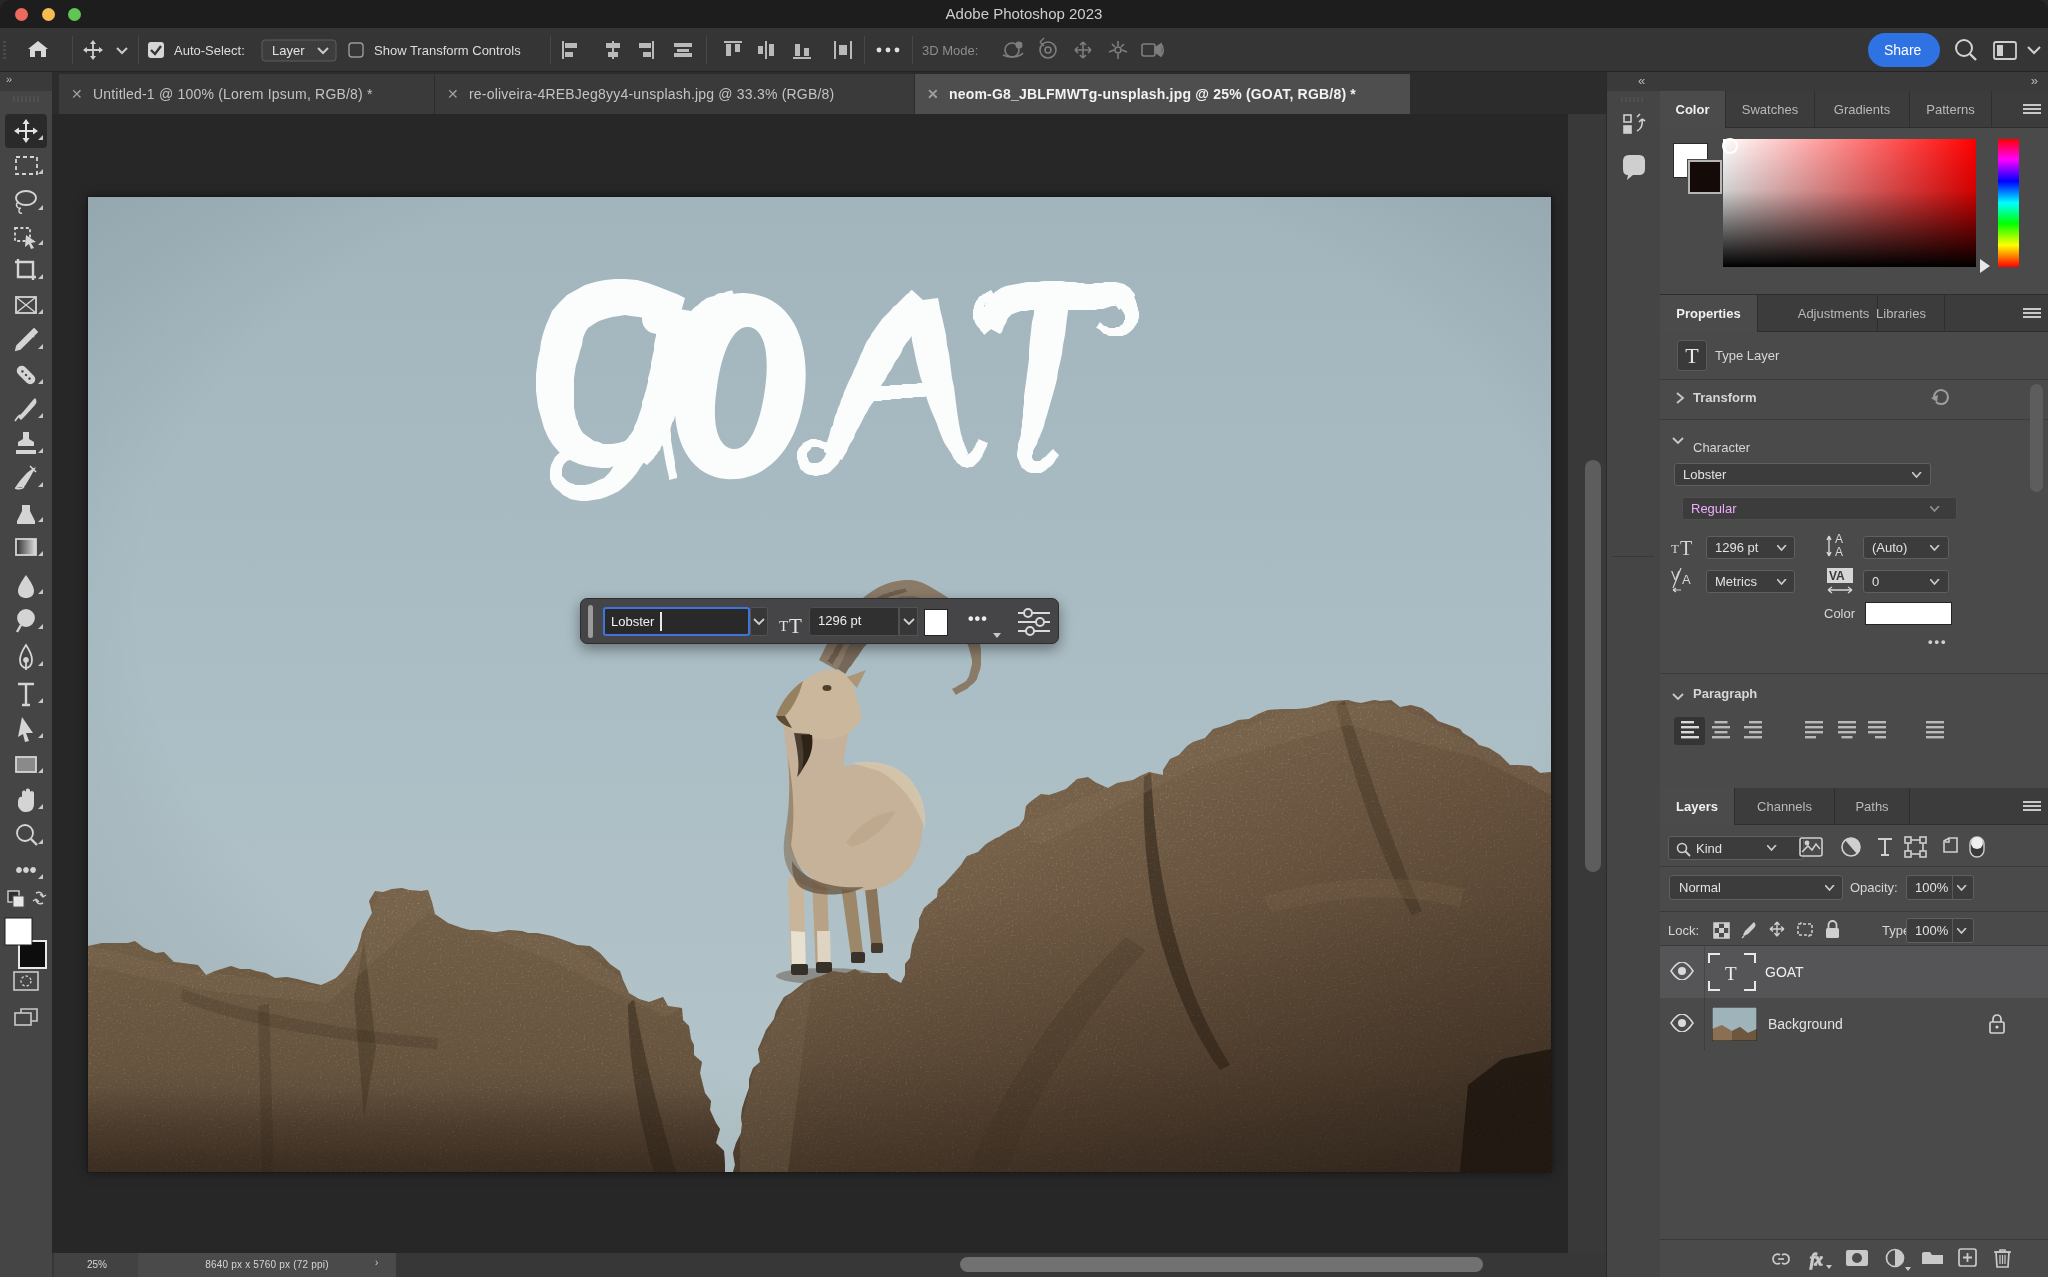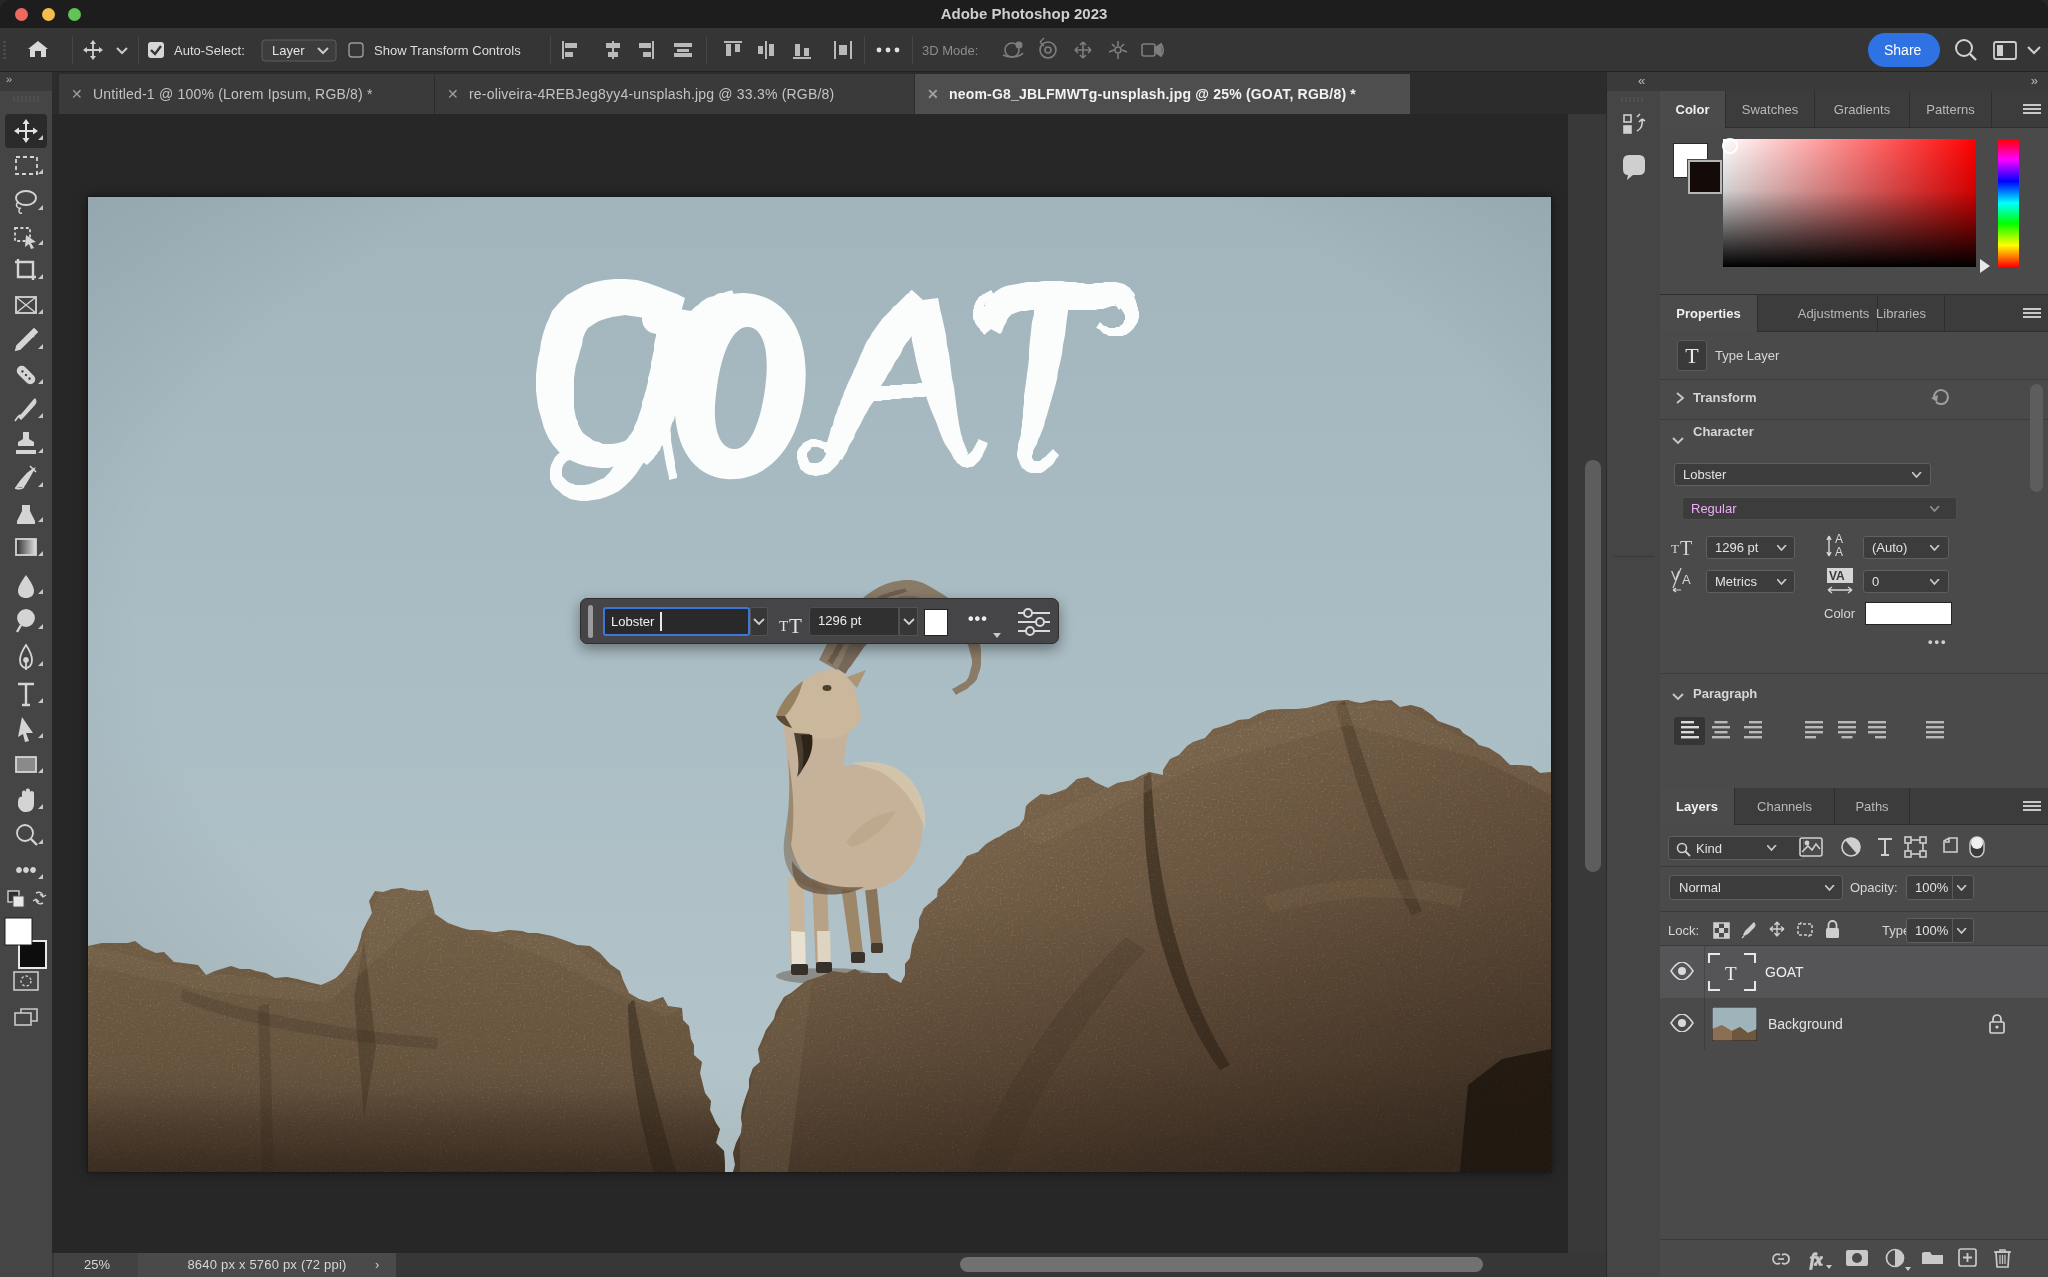--- a/index.html
+++ b/index.html
@@ -9,21 +9,21 @@
   #stage { position:relative; width:2048px; height:1277px; }
 
   
   #titlebar { left:0; top:0; width:2048px; height:28px; background:#1d1d1e;
     border-radius:10px 10px 0 0; }
   .tl { position:absolute; top:8px; width:13px; height:13px; border-radius:50%; }
   #titlebar .t1 { left:15px;  background:#ee6a5f; }
   #titlebar .t2 { left:42px;  background:#f5bd4f; }
   #titlebar .t3 { left:68px;  background:#61c455; }
   #titlebar .title { position:absolute; left:0; right:0; top:0; height:28px;
-    line-height:28px; text-align:center; color:#cecece; font-size:15px; font-weight:bold; }
+    line-height:28px; text-align:center; color:#cecece; font-size:15px; font-weight:normal; }
 
   
   #optionsbar { left:0; top:28px; width:2048px; height:44px; background:#353536;
     border-bottom:1px solid #242424; color:#dadada; font-size:13px; }
 
   
   #tabbar { left:52px; top:72px; width:1555px; height:42px; background:#2c2c2c; }
   .tab { position:absolute; top:2px; height:40px; background:#3a3a3a; color:#c3c3c3;
     font-size:14px; letter-spacing:0.2px; line-height:40px; white-space:nowrap; overflow:hidden; }
   .tab .x { color:#9f9f9f; font-size:14px; margin:0 10px 0 12px; }
@@ -40,21 +40,21 @@
     box-shadow:0 0 10px rgba(0,0,0,.55); outline:1px dashed rgba(20,20,20,.55); }
 
   
   #vscroll { left:1568px; top:114px; width:38px; height:1139px; background:#39393a; }
   #vscroll .thumb { position:absolute; left:17px; top:346px; width:16px; height:412px;
     background:#5d5d5d; border-radius:8px; }
   #vline { left:1606px; top:72px; width:2px; height:1205px; background:#2a2a2a; }
 
   
   #statusbar { left:52px; top:1253px; width:1554px; height:24px; background:#373738;
-    color:#d6d6d6; font-size:13px; }
+    color:#d6d6d6; font-size:10px; }
   #statusbar .seg1 { position:absolute; left:2px; top:0; width:86px; height:24px;
     background:#424243; line-height:24px; text-align:center; }
   #statusbar .seg2 { position:absolute; left:86px; top:0; width:258px; height:24px;
     background:#4a4a4b; line-height:24px; text-align:center; }
   #statusbar .hthumb { position:absolute; left:908px; top:4px; width:523px; height:15px;
     background:#717171; border-radius:8px; }
 
   
   #dockstrip { left:1607px; top:72px; width:53px; height:1205px; background:#454546; }
   #panels { left:1660px; top:72px; width:388px; height:1205px; background:#454546; }
@@ -546,21 +546,21 @@
         </svg>
       <label style="left:33px;top:58px;font-weight:bold;">Transform</label>
       <svg class="abs" style="left:270px;top:56px;" width="22" height="20">
           <path d="M 4,9 A 7 7 0 1 1 6,14" stroke="#9d9d9d" stroke-width="2" fill="none"></path>
           <path d="M 1,10 L 8,7 L 7,14 Z" fill="#9d9d9d"></path>
         </svg>
       <div class="abs" style="left:0;top:87px;width:388px;height:1px;background:#3c3c3c;"></div>
       <svg class="abs" style="left:12px;top:104px;" width="13" height="9">
           <path d="M 1,2 L 6,7 L 11,2" stroke="#c9c9c9" stroke-width="1.8" fill="none"></path>
         </svg>
-      <label style="left:33px;top:92px;font-weight:bold;">Character</label>
+      <label style="left:33px;top:108px;font-weight:normal;">Character</label>
       <div class="input" style="left:14px;top:131px;width:257px;height:23px;line-height:22px;"><span style="margin-left:8px;">Lobster</span></div>
       <svg class="chev" style="left:252px;top:140px;">
           <path d="M 0,0 L 4.5,5 L 9,0" stroke="#c9c9c9" stroke-width="1.7" fill="none"></path>
         </svg>
       <div class="input" style="left:22px;top:165px;width:275px;height:23px;line-height:22px;border-color:#4e4e4e;color:#f0abfc;"><span style="margin-left:8px;">Regular</span></div>
       <svg class="chev" style="left:270px;top:174px;">
           <path d="M 0,0 L 4.5,5 L 9,0" stroke="#8e8e8e" stroke-width="1.7" fill="none"></path>
         </svg>
 
       <svg class="abs" style="left:11px;top:199px;" width="30" height="26">

